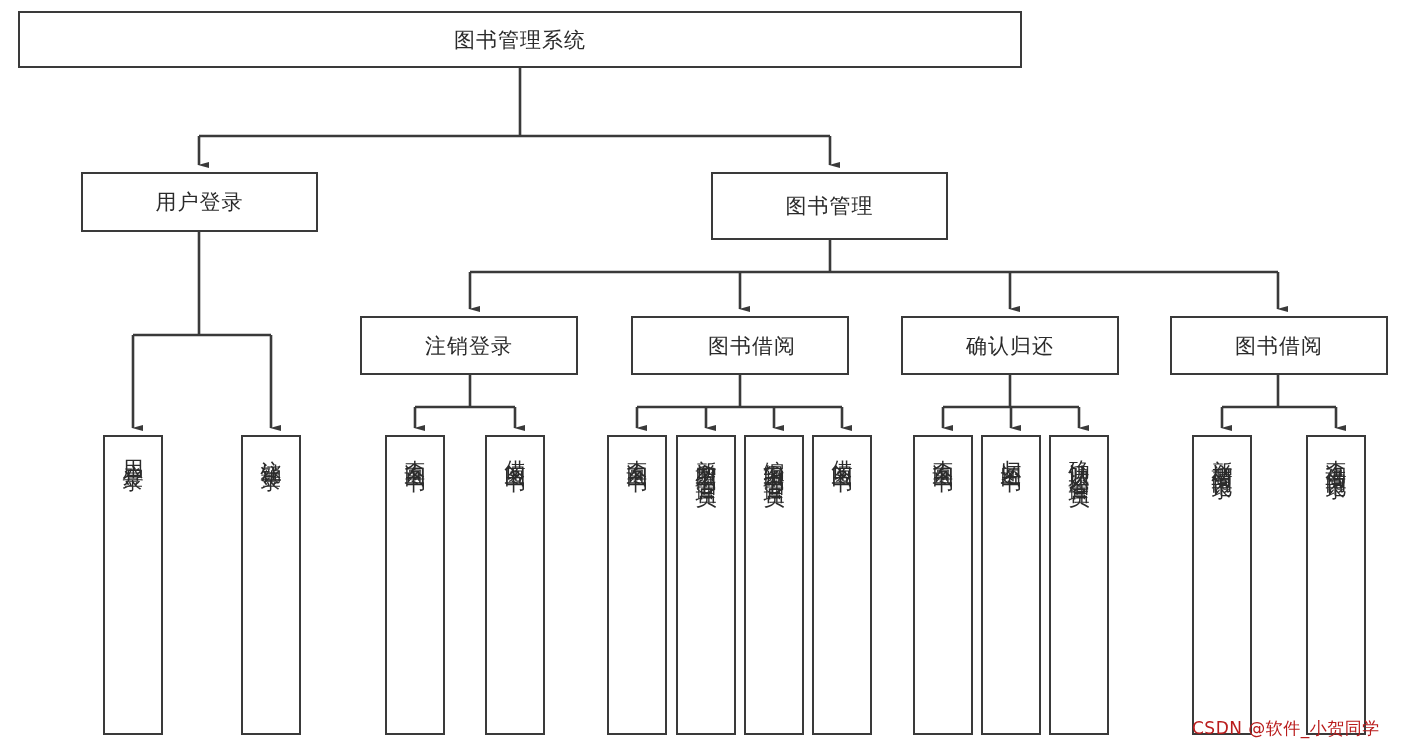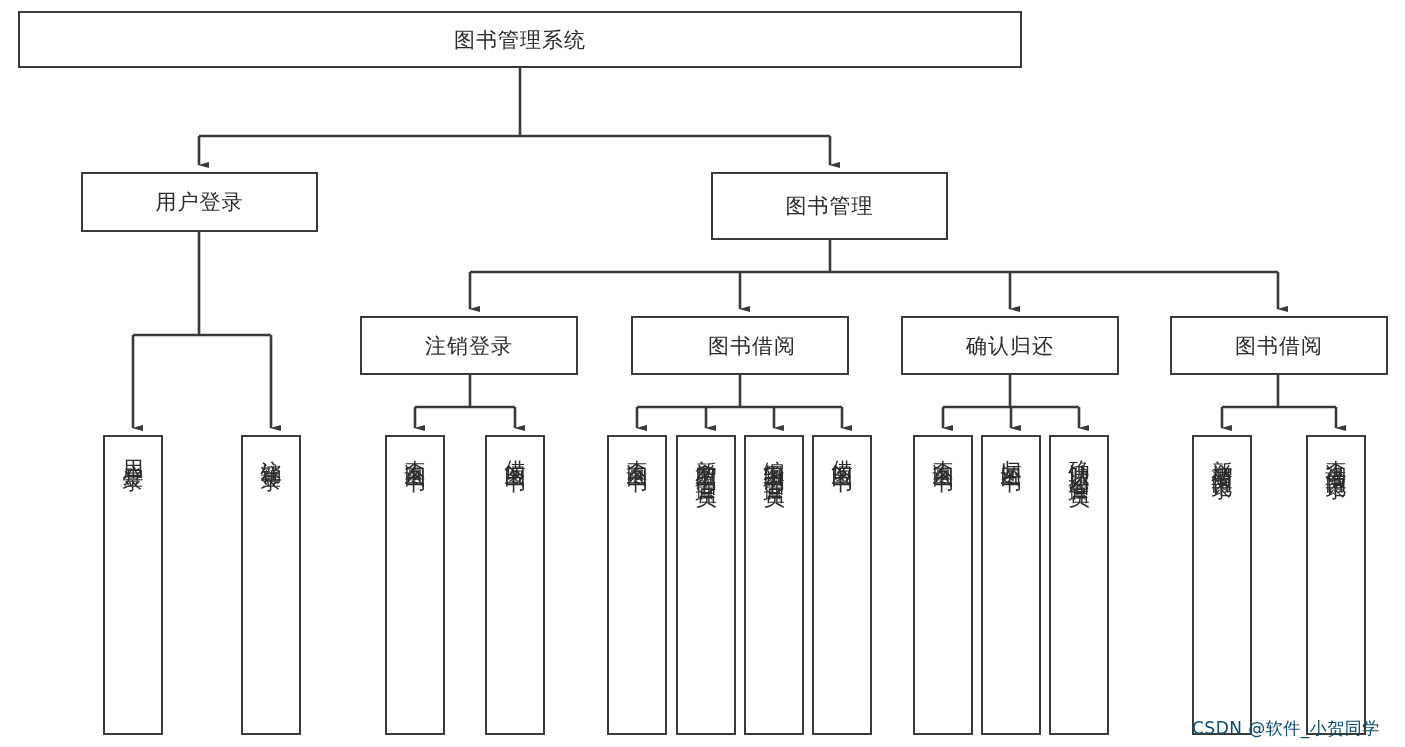--- a/index.html
+++ b/index.html
@@ -51,21 +51,21 @@
     text-orientation: upright;
     font-size: 21px;
     line-height: 1.05;
     letter-spacing: 4px;
     white-space: nowrap;
     color: #2b2b2b;
   }
   .watermark {
     position: absolute;
     font-size: 17px;
-    color: #0c4a6e;
+    color: #b91c1c;
     white-space: nowrap;
     letter-spacing: 0.5px;
   }
 </style>
 </head>
 <body>
 
 <div id="diagram-root">
 
   <svg class="edges" viewBox="0 0 1405 747" xmlns="http://www.w3.org/2000/svg">

